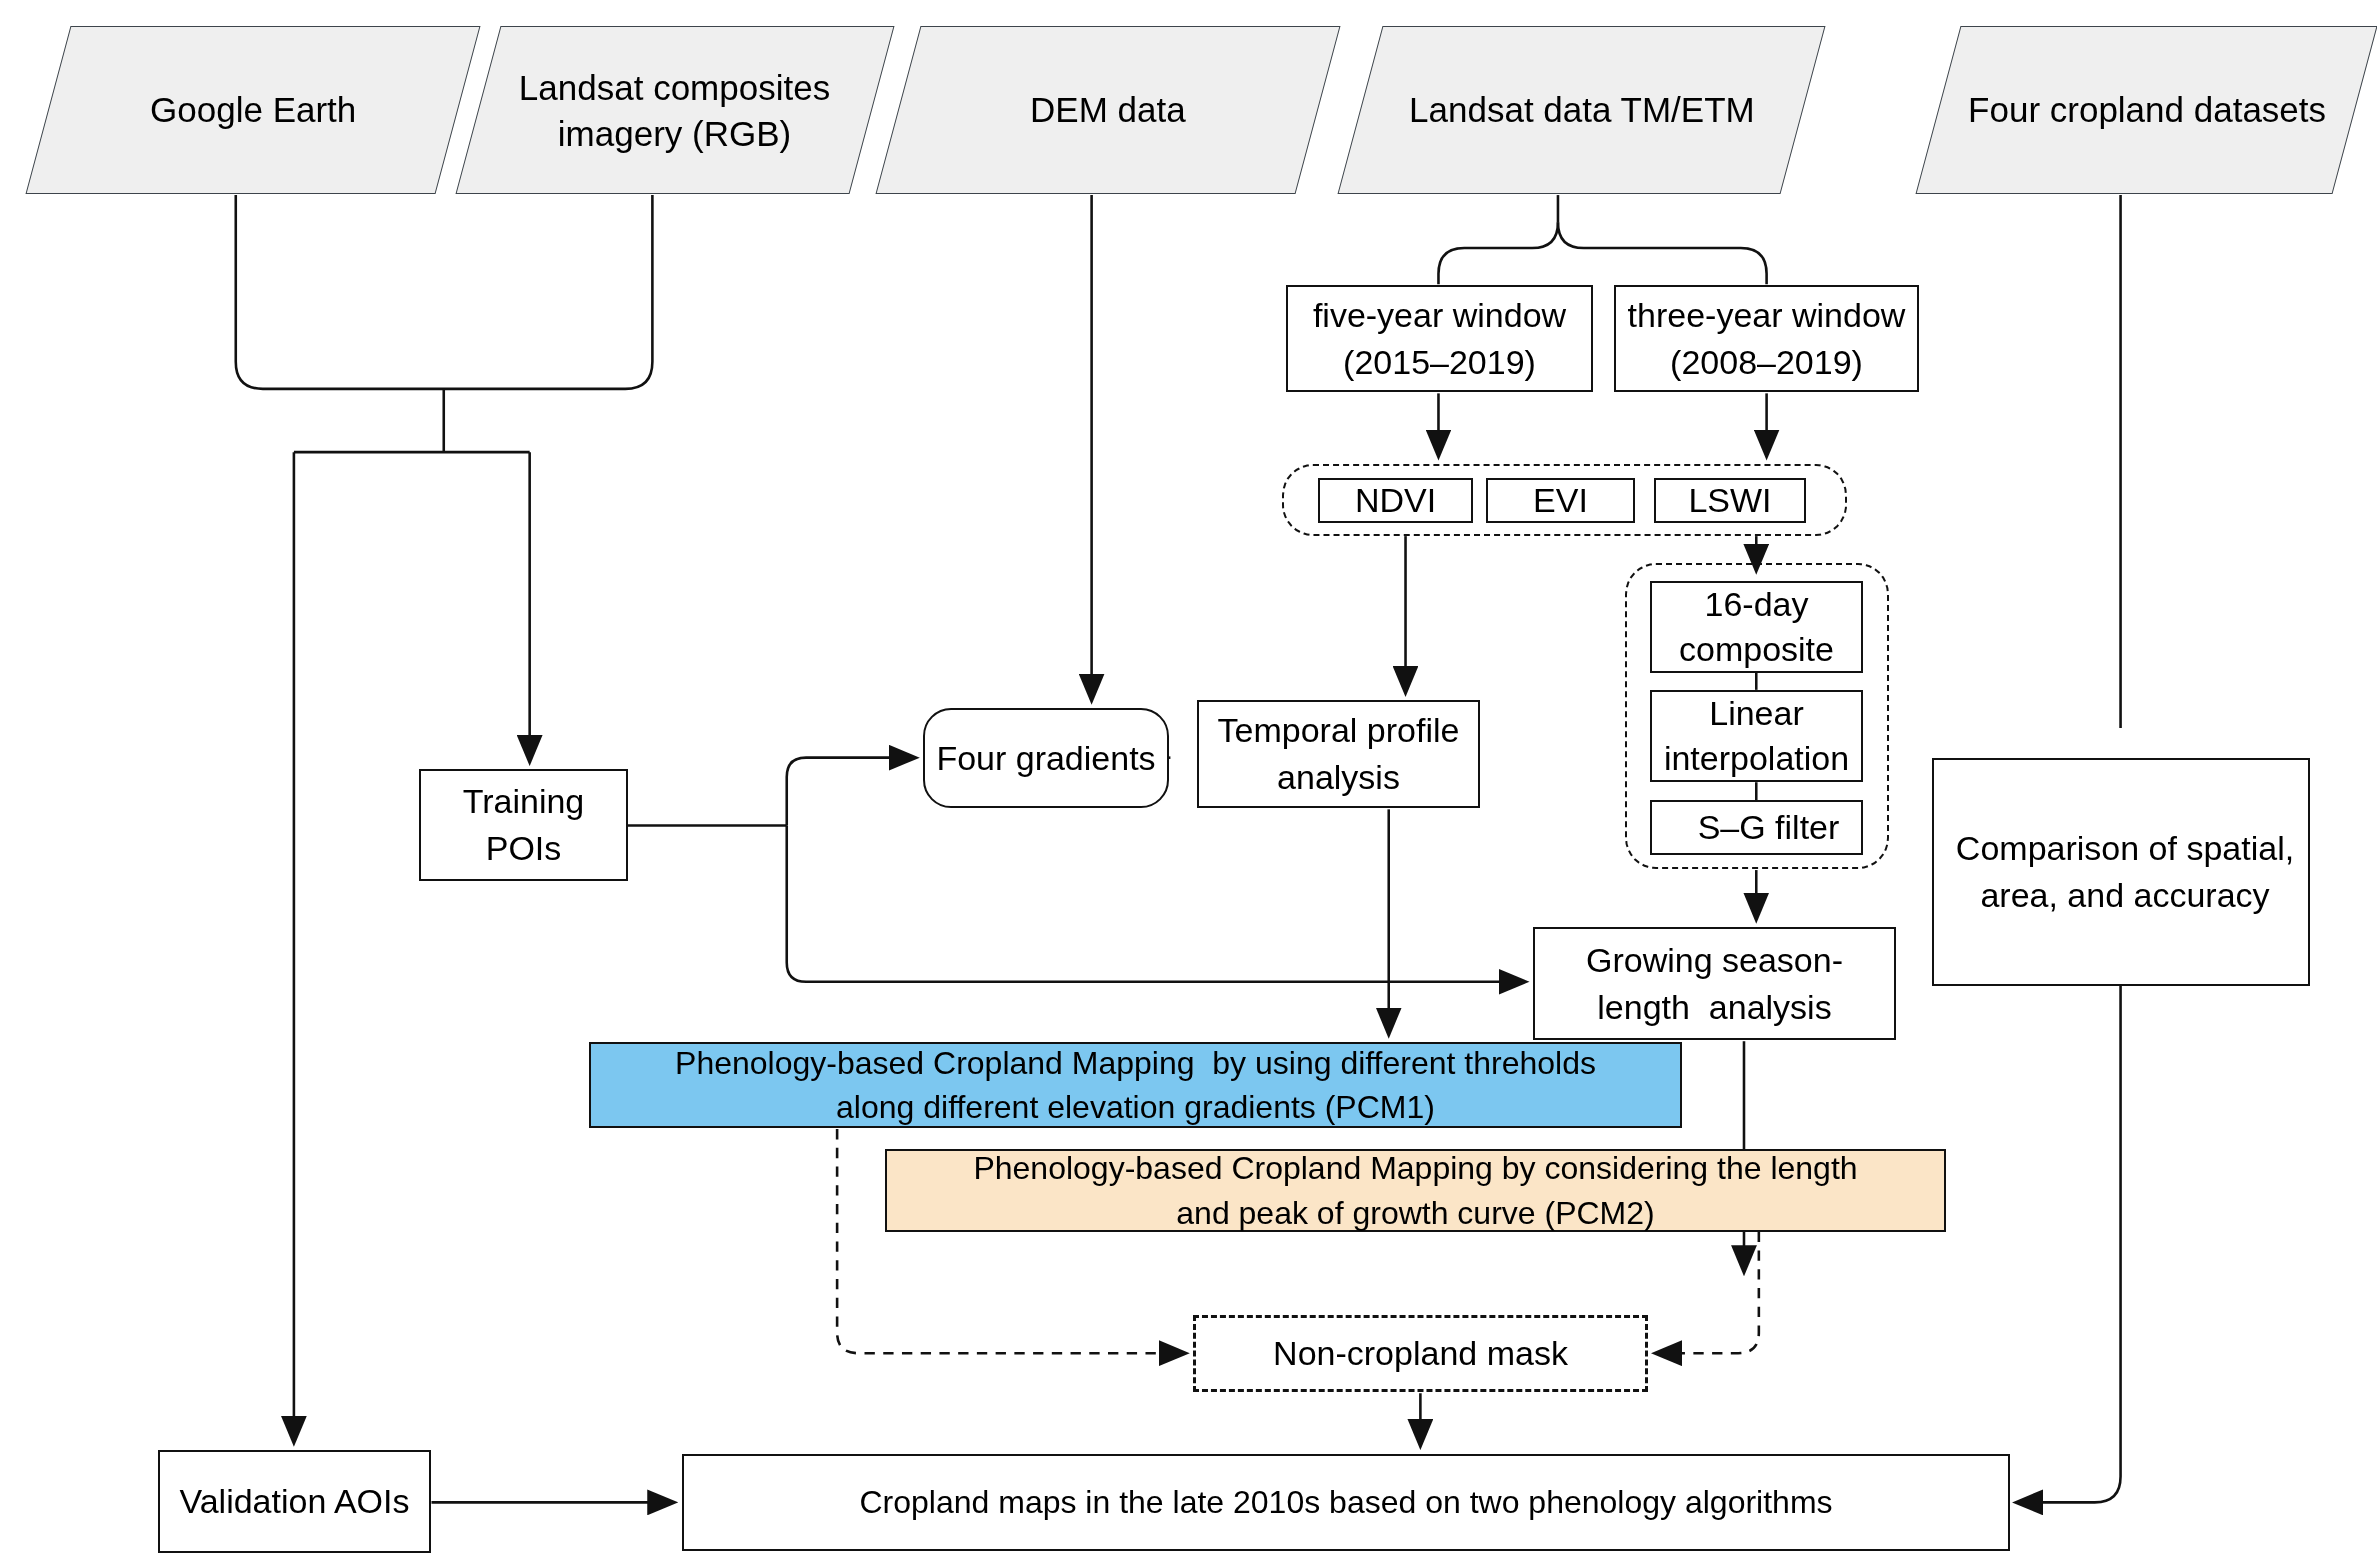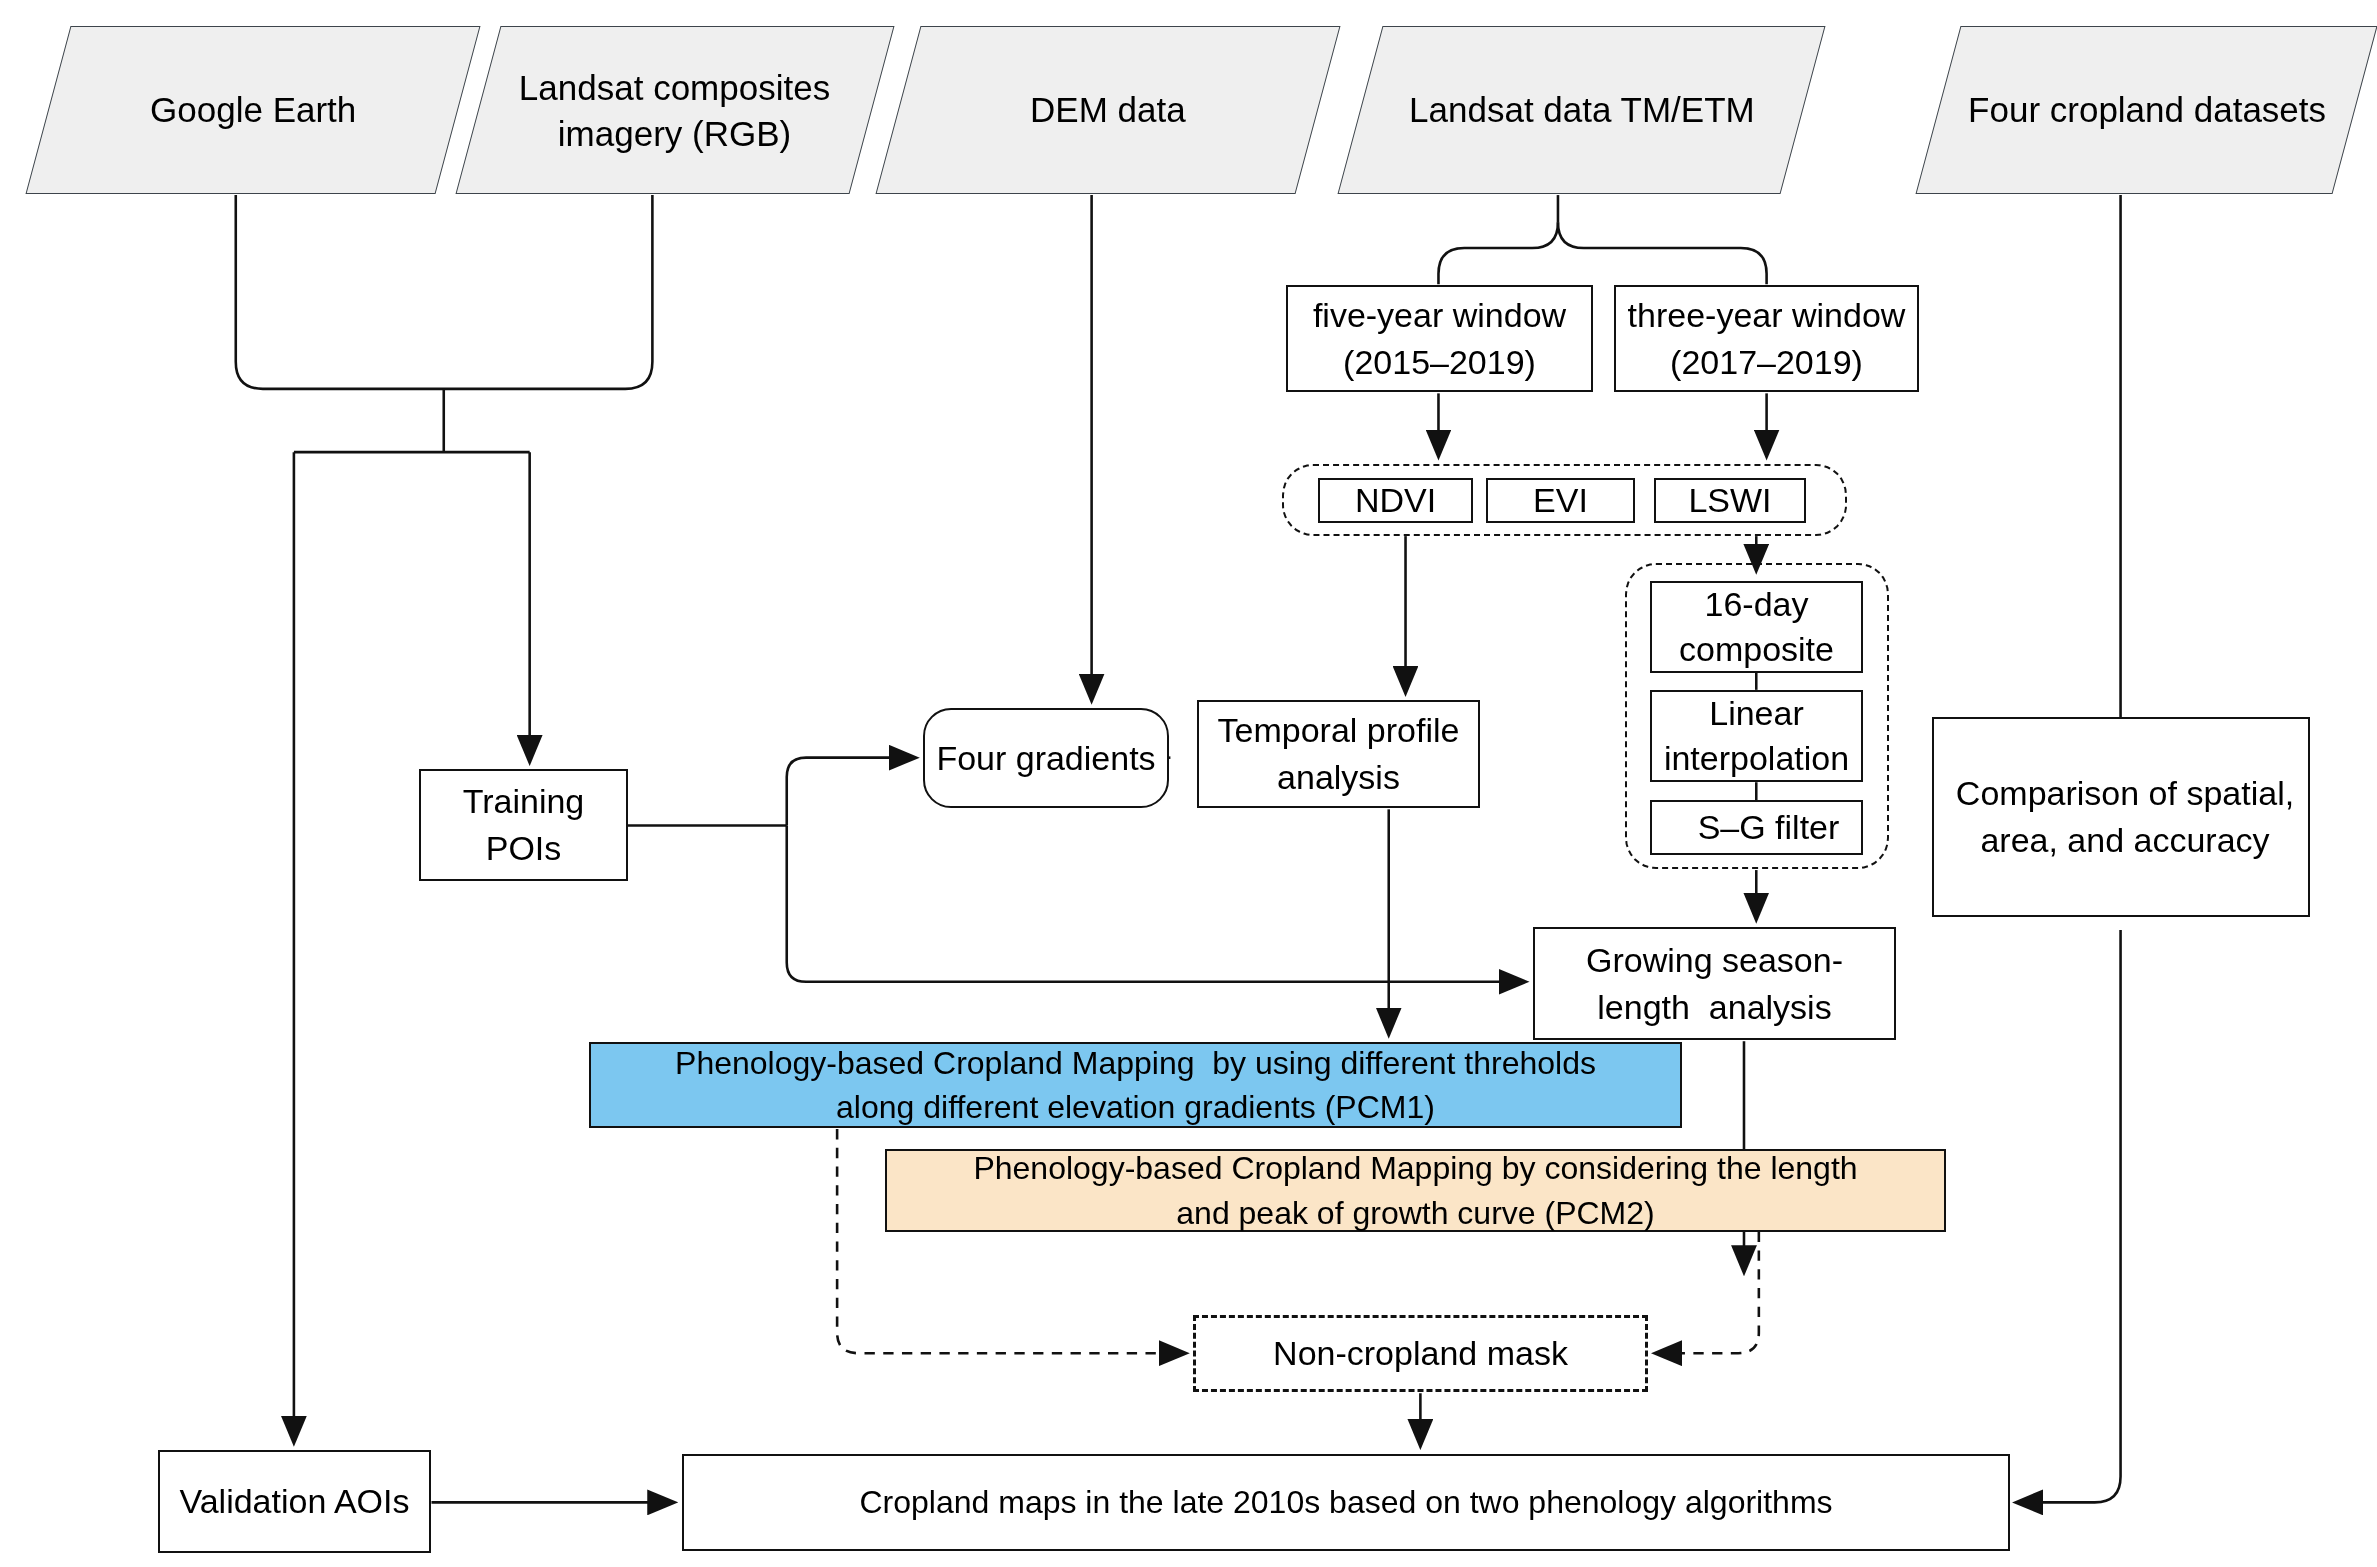--- a/index.html
+++ b/index.html
@@ -102,21 +102,21 @@
         <span>Four cropland datasets</span>
       </div>
   </div>
 
   <div class="box" style="left:1286px;top:285px;width:307px;height:107px;">
     <span>five-year window</span>
     <span>(2015–2019)</span>
   </div>
   <div class="box" style="left:1614px;top:285px;width:305px;height:107px;">
     <span>three-year window</span>
-    <span>(2017–2019)</span>
+    <span>(2008–2019)</span>
   </div>
 
   <div class="dashed-container" style="left:1282px;top:464px;width:565px;height:72px;"></div>
   <div class="box" style="left:1318px;top:478px;width:155px;height:45px;">
     <span>NDVI</span>
   </div>
   <div class="box" style="left:1486px;top:478px;width:149px;height:45px;">
     <span>EVI</span>
   </div>
   <div class="box" style="left:1654px;top:478px;width:152px;height:45px;">
@@ -144,21 +144,21 @@
     <span>analysis</span>
   </div>
   <div class="box" style="left:419px;top:769px;width:209px;height:112px;">
     <span>Training</span>
     <span>POIs</span>
   </div>
   <div class="box" style="left:1533px;top:927px;width:363px;height:113px;">
     <span>Growing season-</span>
     <span>length  analysis</span>
   </div>
-  <div class="box" style="left:1932px;top:717px;width:378px;height:200px;padding-left:8px;">
+  <div class="box" style="left:1932px;top:758px;width:378px;height:228px;padding-left:8px;">
     <span>Comparison of spatial,</span>
     <span>area, and accuracy</span>
   </div>
 
   <div class="box pcm1" style="left:589px;top:1042px;width:1093px;height:86px;">
     <span>Phenology-based Cropland Mapping  by using different threholds</span>
     <span>along different elevation gradients (PCM1)</span>
   </div>
   <div class="box pcm2" style="left:885px;top:1149px;width:1061px;height:83px;">
     <span>Phenology-based Cropland Mapping by considering the length</span>

